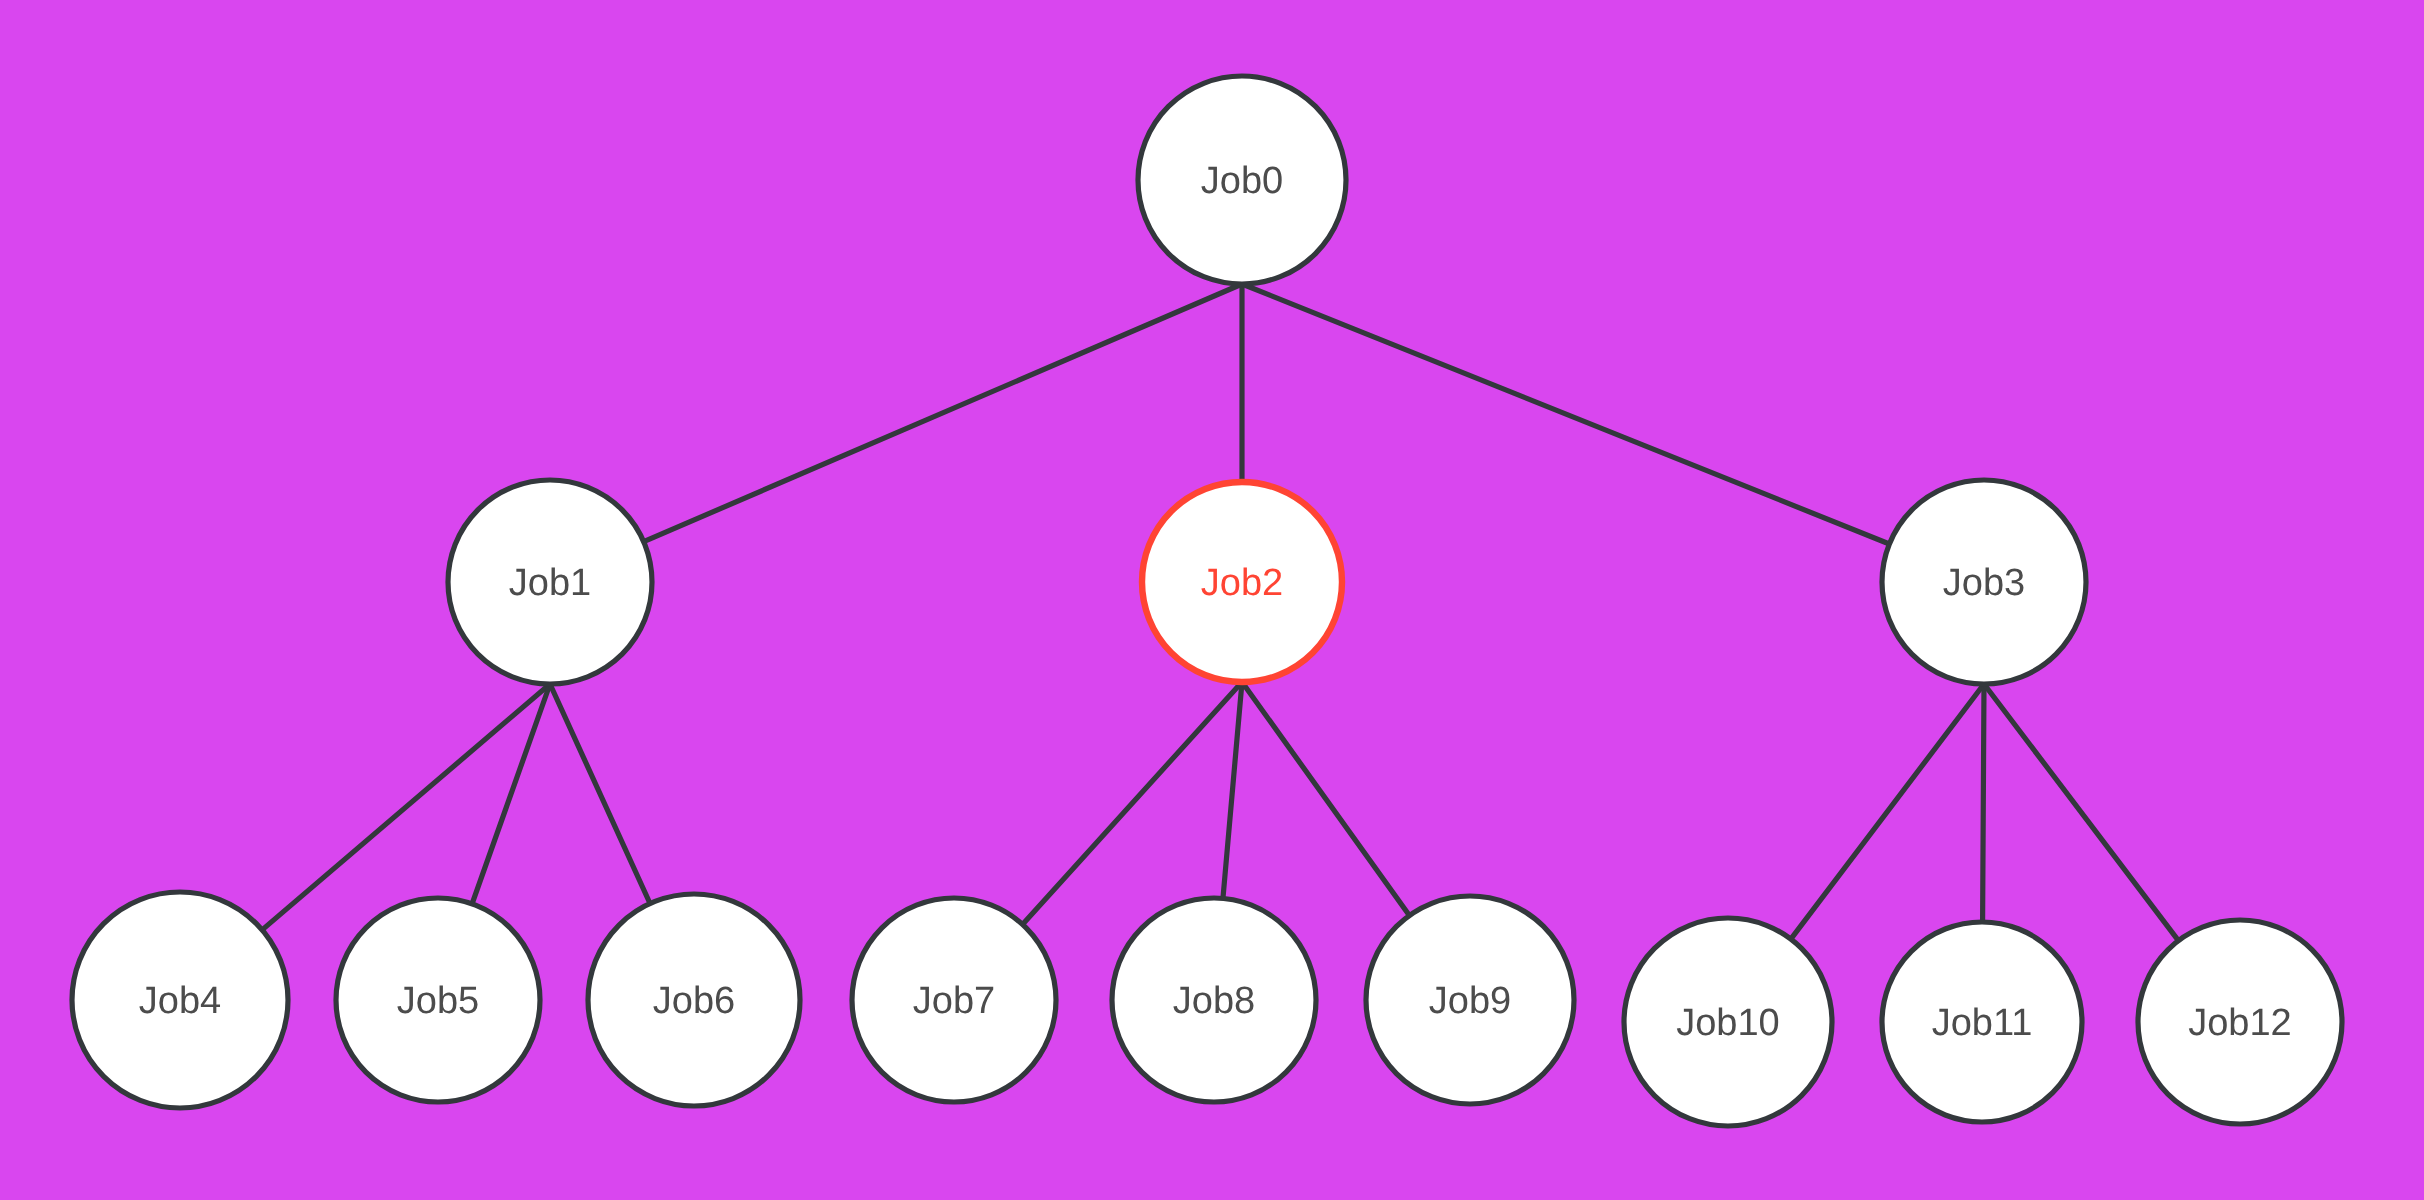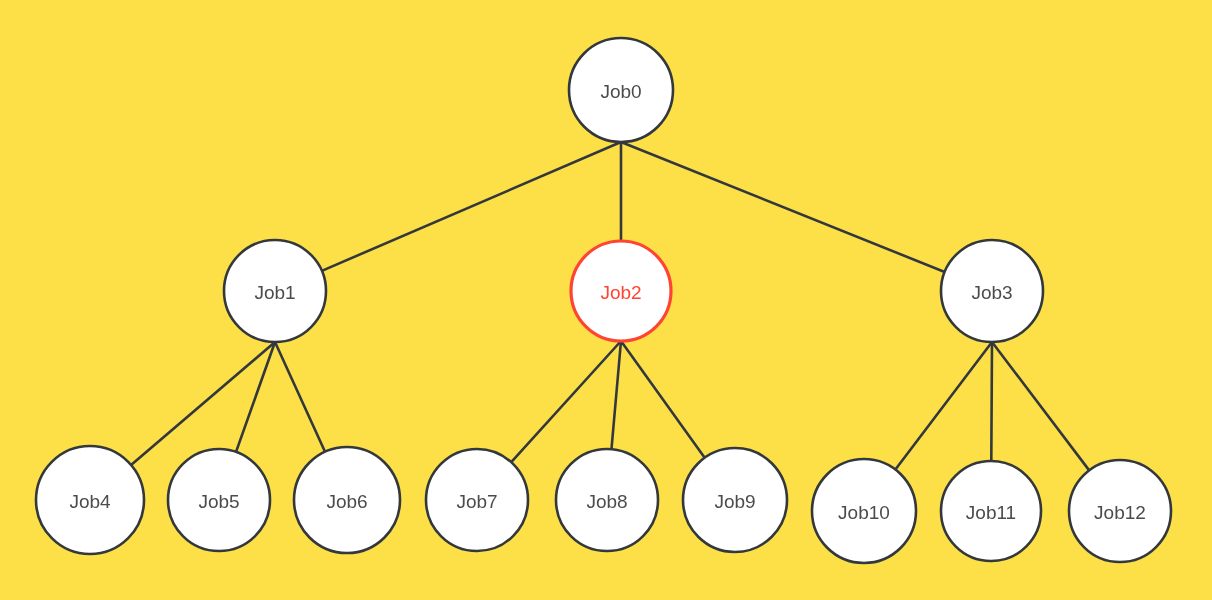--- a/index.html
+++ b/index.html
@@ -10,21 +10,21 @@
     width: 1212px;
     height: 600px;
     background: #f8f8f8;
     font-family: "Liberation Sans", sans-serif;
     overflow: hidden;
   }
   #graph-root {
     position: relative;
     width: 1212px;
     height: 600px;
-    background: #fde047;
+    background: #d946ef;
   }
   #graph-svg {
     position: absolute;
     top: 0;
     left: 0;
     width: 1212px;
     height: 600px;
     display: block;
   }
   .edge-line {

